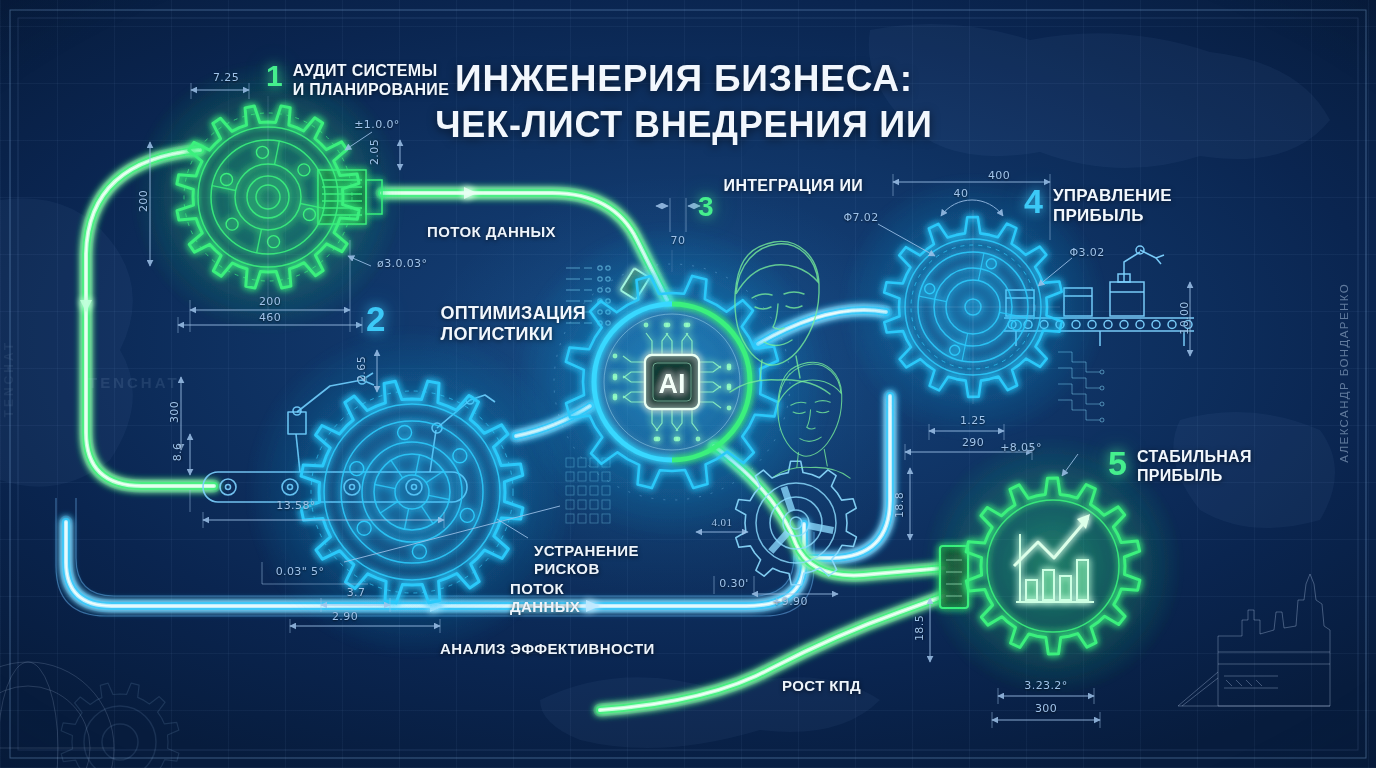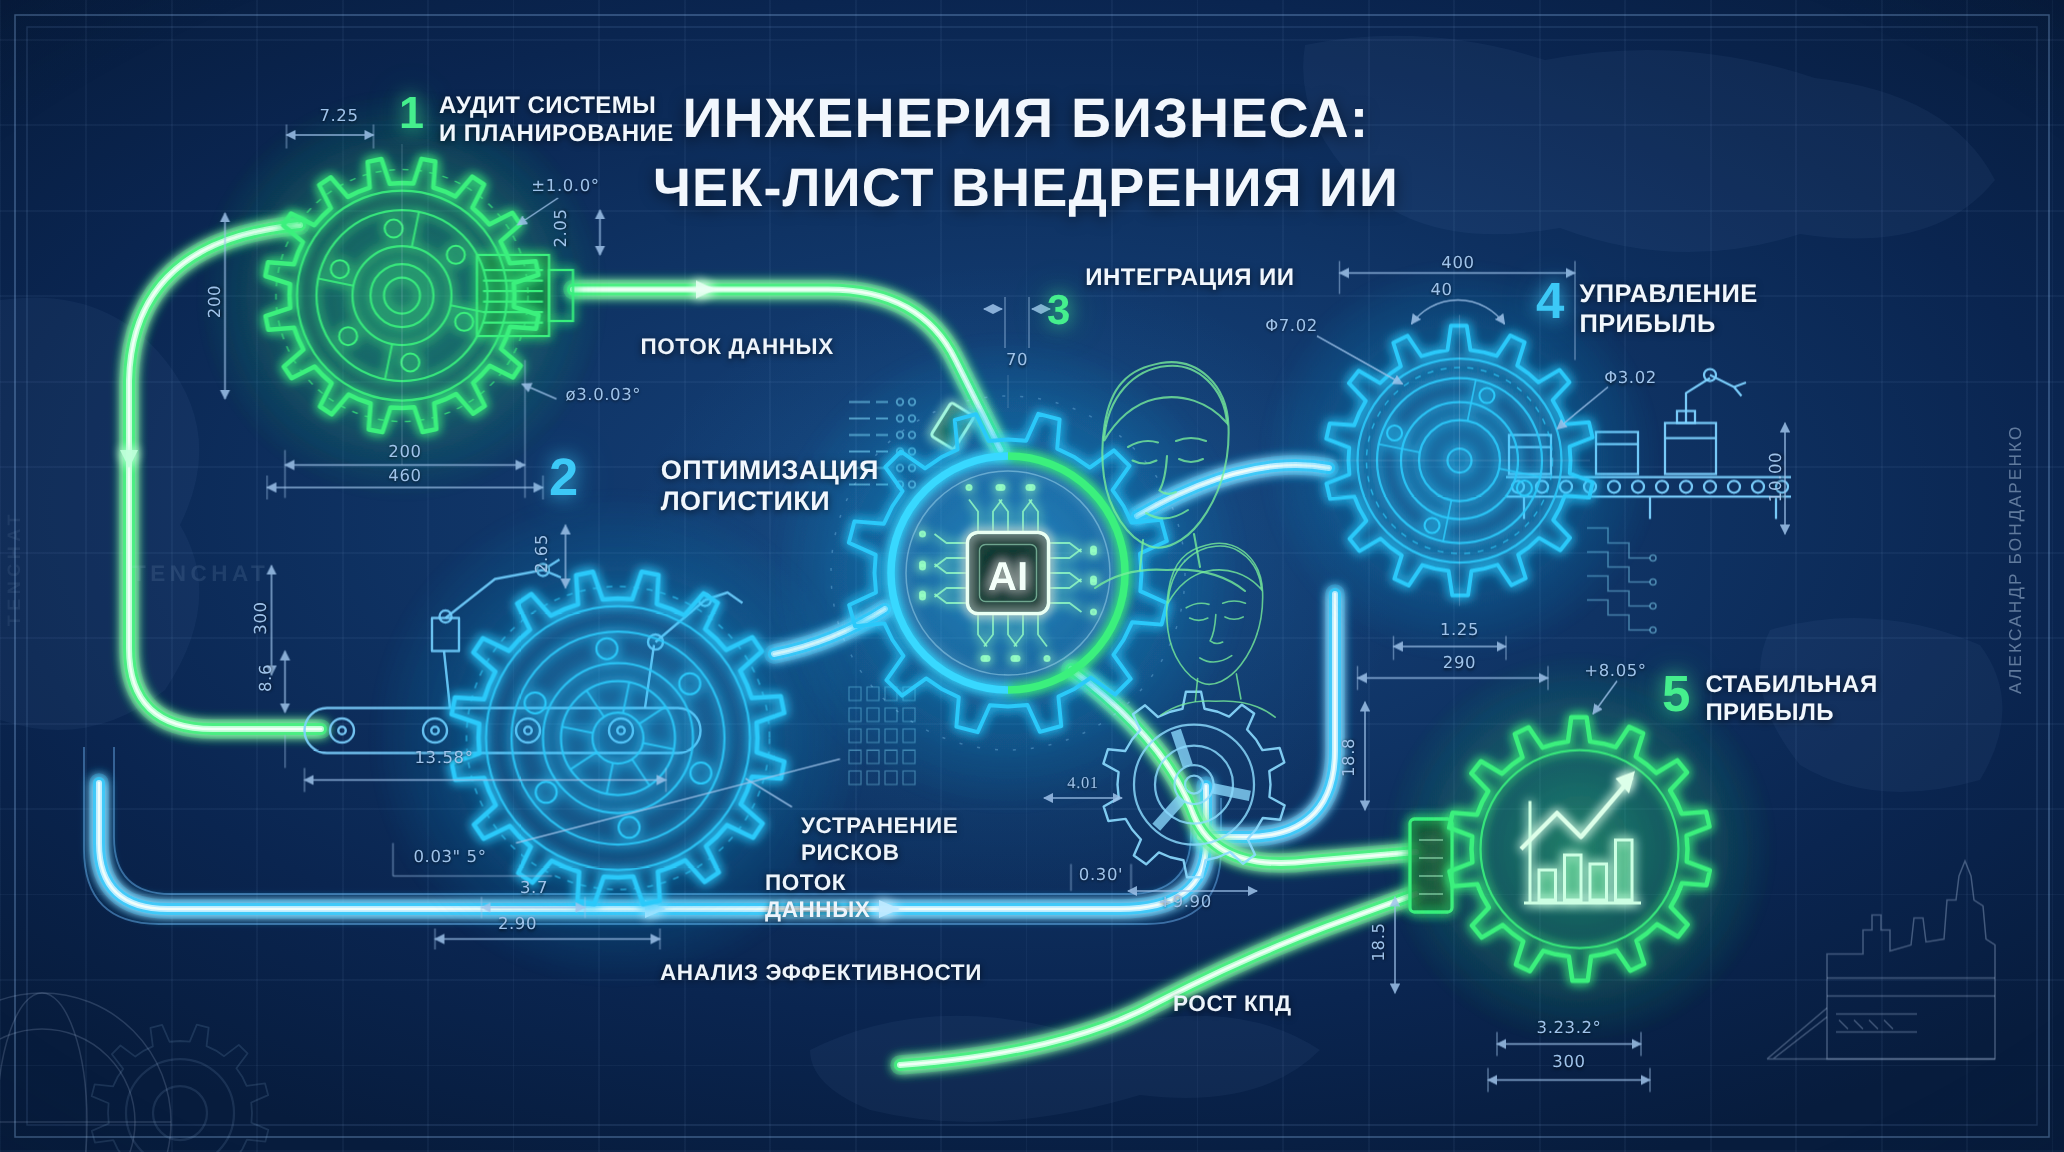--- a/index.html
+++ b/index.html
@@ -541,46 +541,46 @@
 ПРИБЫЛЬ</div>
     </div>
 
     <div id="flowBox">
         <div class="flow" style="left: 427px; top: 212px;">ПОТОК ДАННЫХ</div>
         <div class="flow" style="left: 534px; top: 531px;">УСТРАНЕНИЕ
 РИСКОВ</div>
         <div class="flow" style="left: 510px; top: 569px;">ПОТОК
 ДАННЫХ</div>
         <div class="flow" style="left: 440px; top: 629px;">АНАЛИЗ ЭФФЕКТИВНОСТИ</div>
-        <div class="flow" style="left: 782px; top: 650px;">РОСТ КПД</div>
+        <div class="flow" style="left: 782px; top: 666px;">РОСТ КПД</div>
       </div>
     <div id="dimBox">
         <div class="dim" style="left: 226px; top: 77px;">7.25</div>
         <div class="dim" style="left: 377px; top: 124px;">±1.0.0°</div>
         <div class="dim rot" style="left: 374px; top: 152px;">2.05</div>
         <div class="dim rot" style="left: 143px; top: 201px;">200</div>
         <div class="dim la" style="left: 377px; top: 263px;">ø3.0.03°</div>
         <div class="dim" style="left: 270px; top: 301px;">200</div>
         <div class="dim" style="left: 270px; top: 317px;">460</div>
         <div class="dim" style="left: 678px; top: 240px;">70</div>
         <div class="dim rot" style="left: 361px; top: 369px;">2.65</div>
         <div class="dim rot" style="left: 174px; top: 412px;">300</div>
         <div class="dim rot" style="left: 177px; top: 452px;">8.6</div>
         <div class="dim" style="left: 268px; top: 505px; margin-left: 28px;">13.58°</div>
         <div class="dim" style="left: 300px; top: 571px;">0.03" 5°</div>
         <div class="dim" style="left: 356px; top: 592px;">3.7</div>
         <div class="dim" style="left: 345px; top: 616px;">2.90</div>
-        <div class="dim" style="left: 972px; top: 175px;">400</div>
+        <div class="dim" style="left: 999px; top: 175px;">400</div>
         <div class="dim" style="left: 961px; top: 193px;">40</div>
         <div class="dim" style="left: 861px; top: 217px;">Φ7.02</div>
         <div class="dim" style="left: 1087px; top: 252px;">Φ3.02</div>
         <div class="dim rot" style="left: 1184px; top: 318px;">10.00</div>
         <div class="dim" style="left: 973px; top: 420px;">1.25</div>
         <div class="dim" style="left: 973px; top: 442px;">290</div>
-        <div class="dim" style="left: 1077px; top: 447px; text-align: center;">+8.05°</div>
+        <div class="dim" style="left: 1021px; top: 447px; text-align: center;">+8.05°</div>
         <div class="dim" style="left: 722px; top: 522px; font-family: Liberation Serif, serif;">4.01</div>
         <div class="dim rot" style="left: 899px; top: 505px;">18.8</div>
         <div class="dim" style="left: 734px; top: 583px;">0.30'</div>
         <div class="dim" style="left: 790px; top: 601px;">+9.90</div>
         <div class="dim rot" style="left: 919px; top: 628px;">18.5</div>
         <div class="dim" style="left: 1046px; top: 685px;">3.23.2°</div>
         <div class="dim" style="left: 1046px; top: 708px;">300</div>
       </div>
 
     <div class="wm" style="left:88px;top:374px;">TENCHAT</div>

